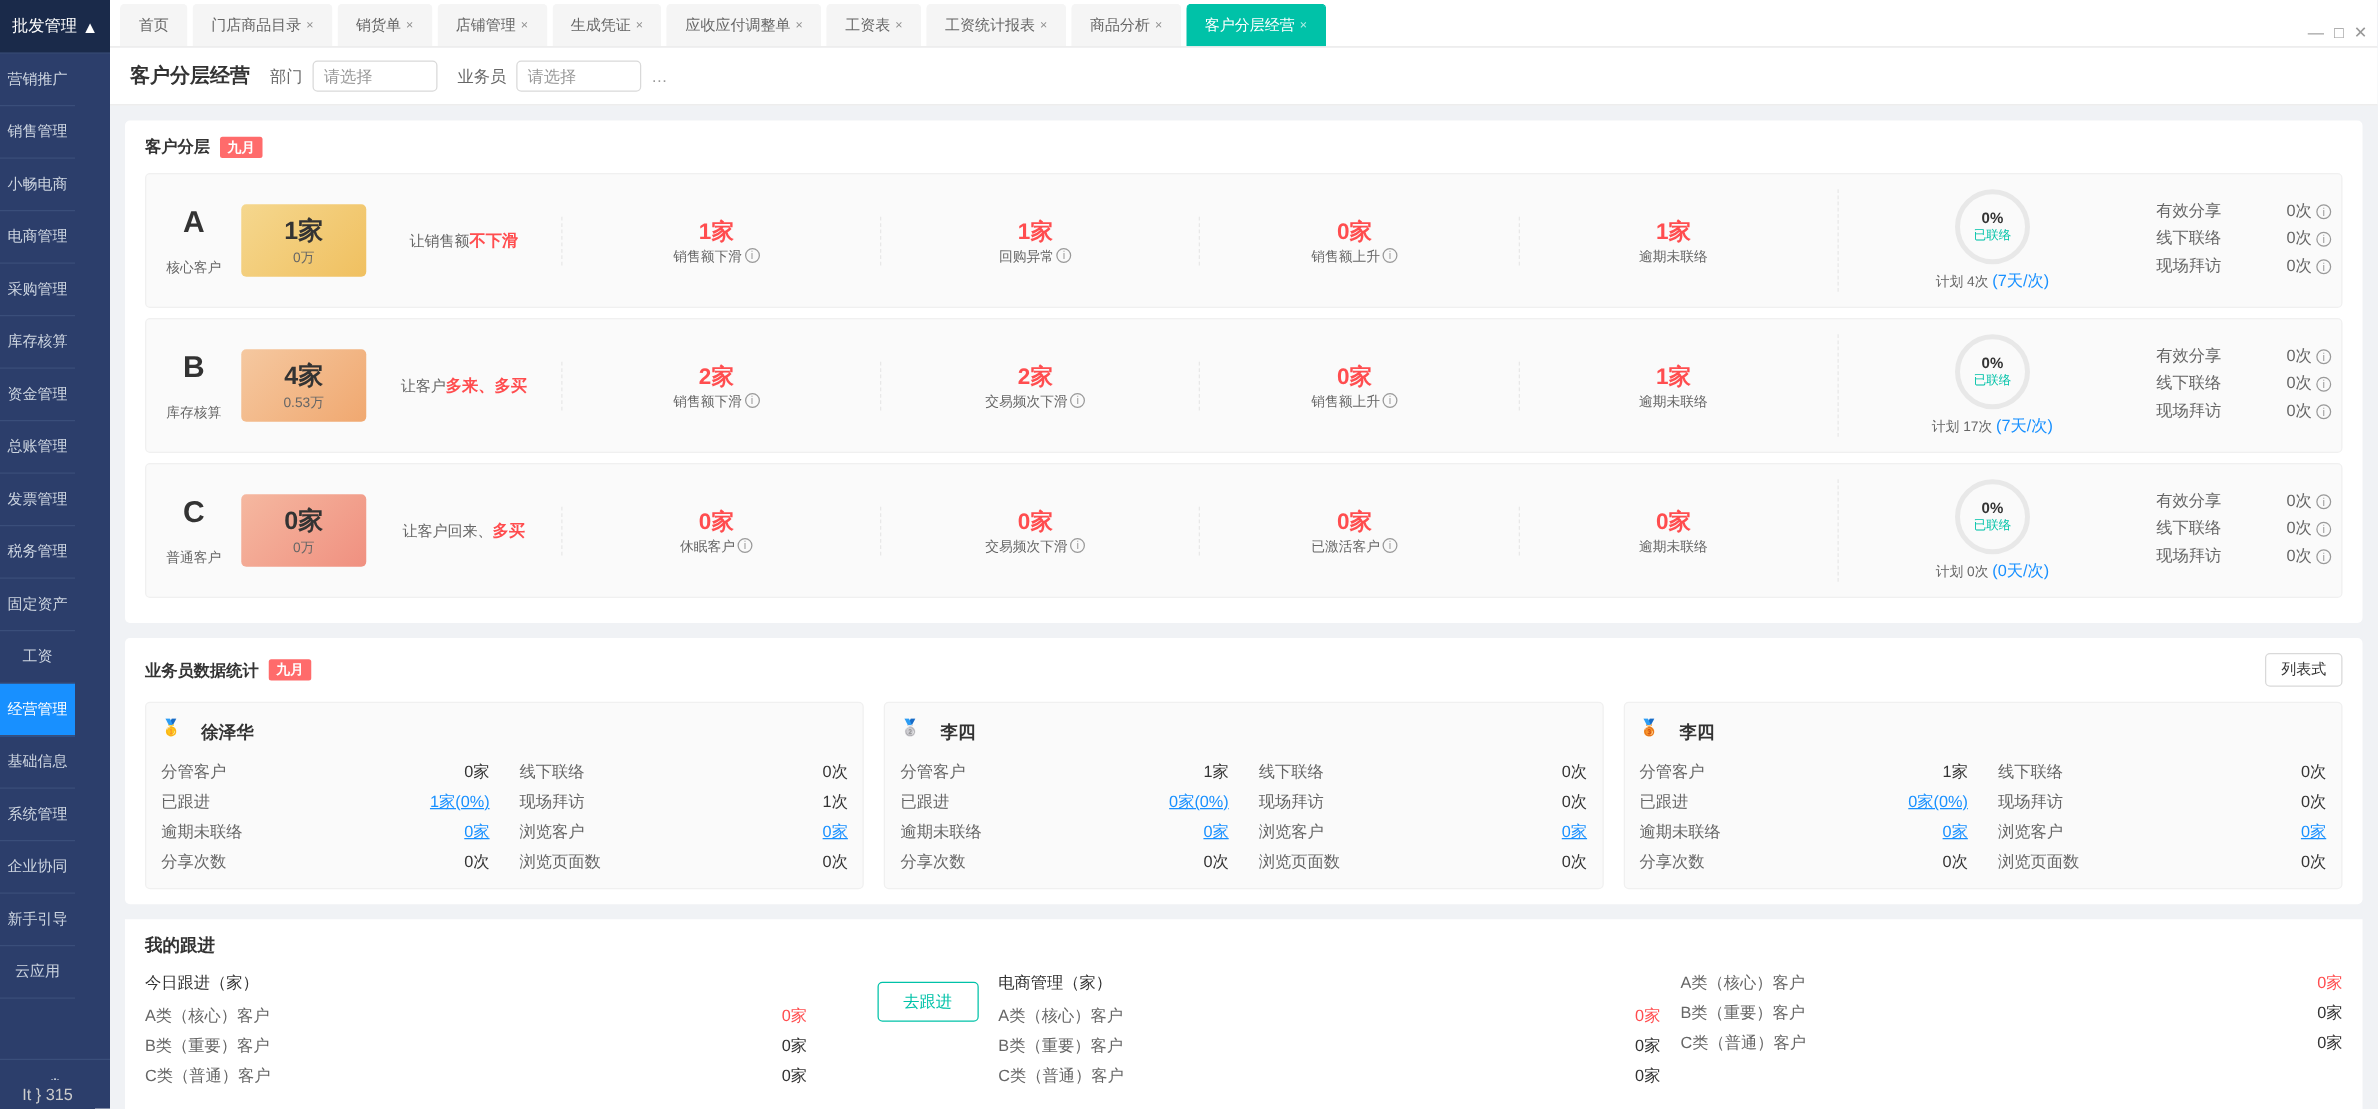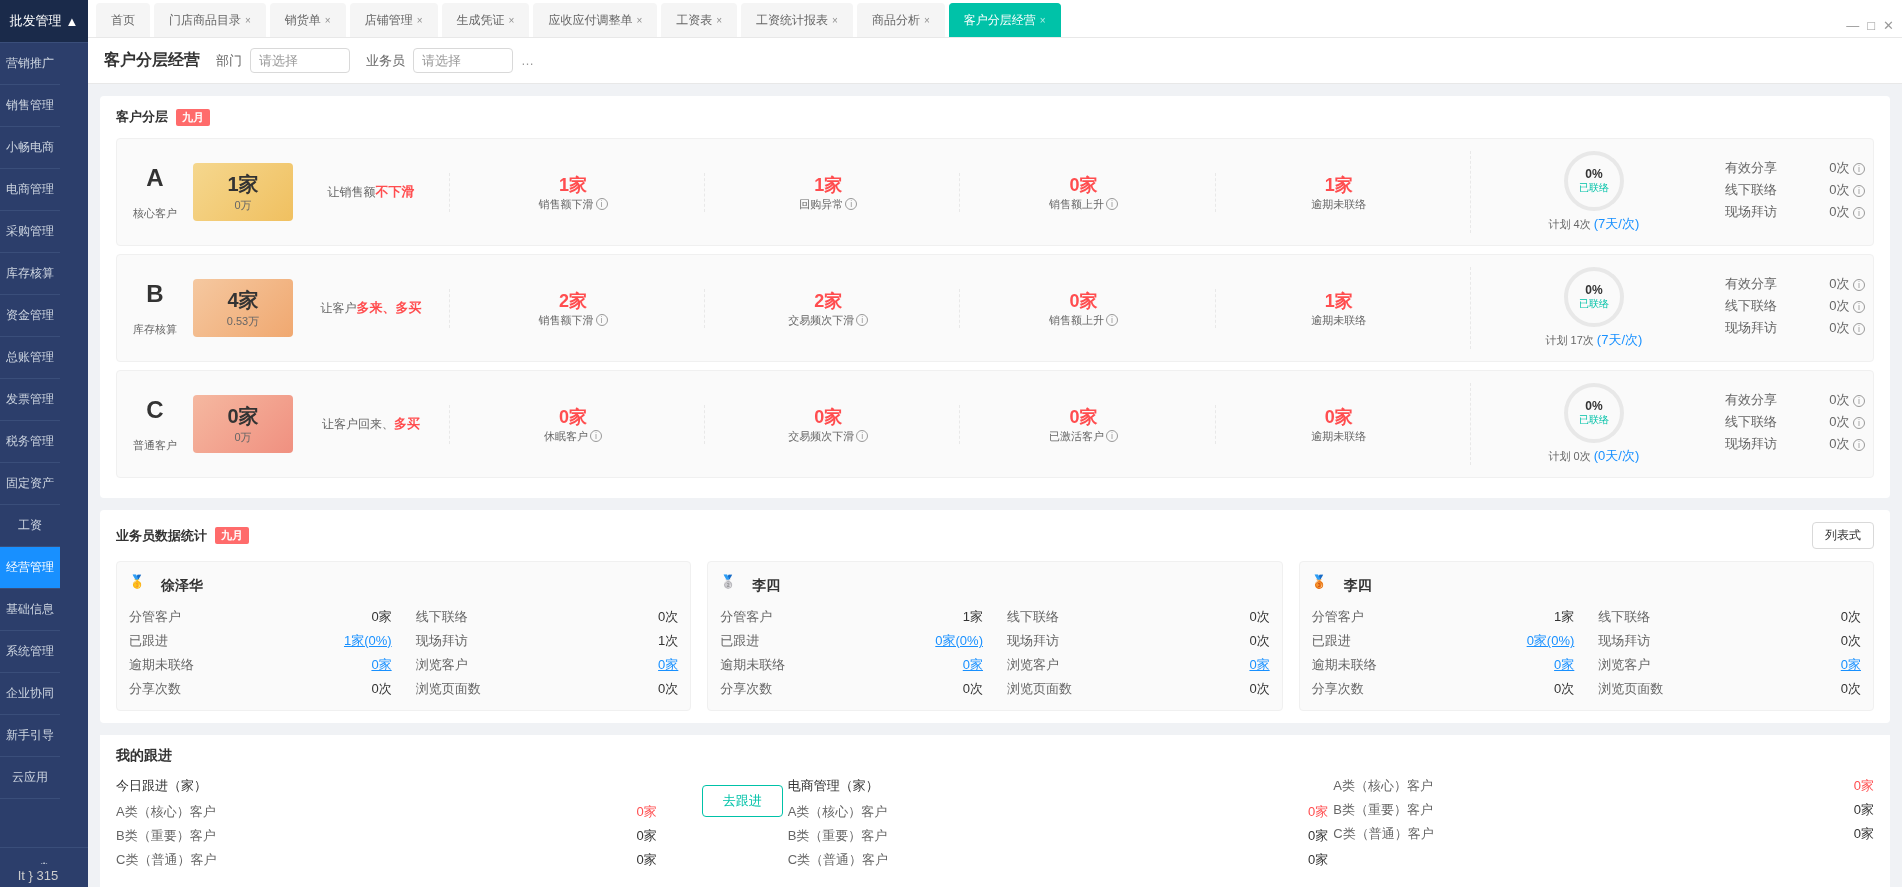--- a/index.html
+++ b/index.html
@@ -805,21 +805,21 @@
 
       </div>
     </div>
         </div>
     </div>
 
     <div class="follow-section">
       <div class="follow-header">
         <span class="section-title" style="margin-bottom:0;">我的跟进</span>
       </div>
-      <div style="display:grid; grid-template-columns: 1fr auto 1fr 1fr; gap:5px; align-items:start;">
+      <div style="display:grid; grid-template-columns: 1fr auto 1fr 1fr; gap:16px; align-items:start;">
         <div>
           <div class="follow-sub-title">今日跟进（家）</div>
           <div id="follow-rows-today">
               <div class="follow-row">
         <span>A类（核心）客户</span>
         <span style="color:#ff4d4f">0家</span>
       </div>
               <div class="follow-row">
         <span>B类（重要）客户</span>
         <span style="color:#333">0家</span>

